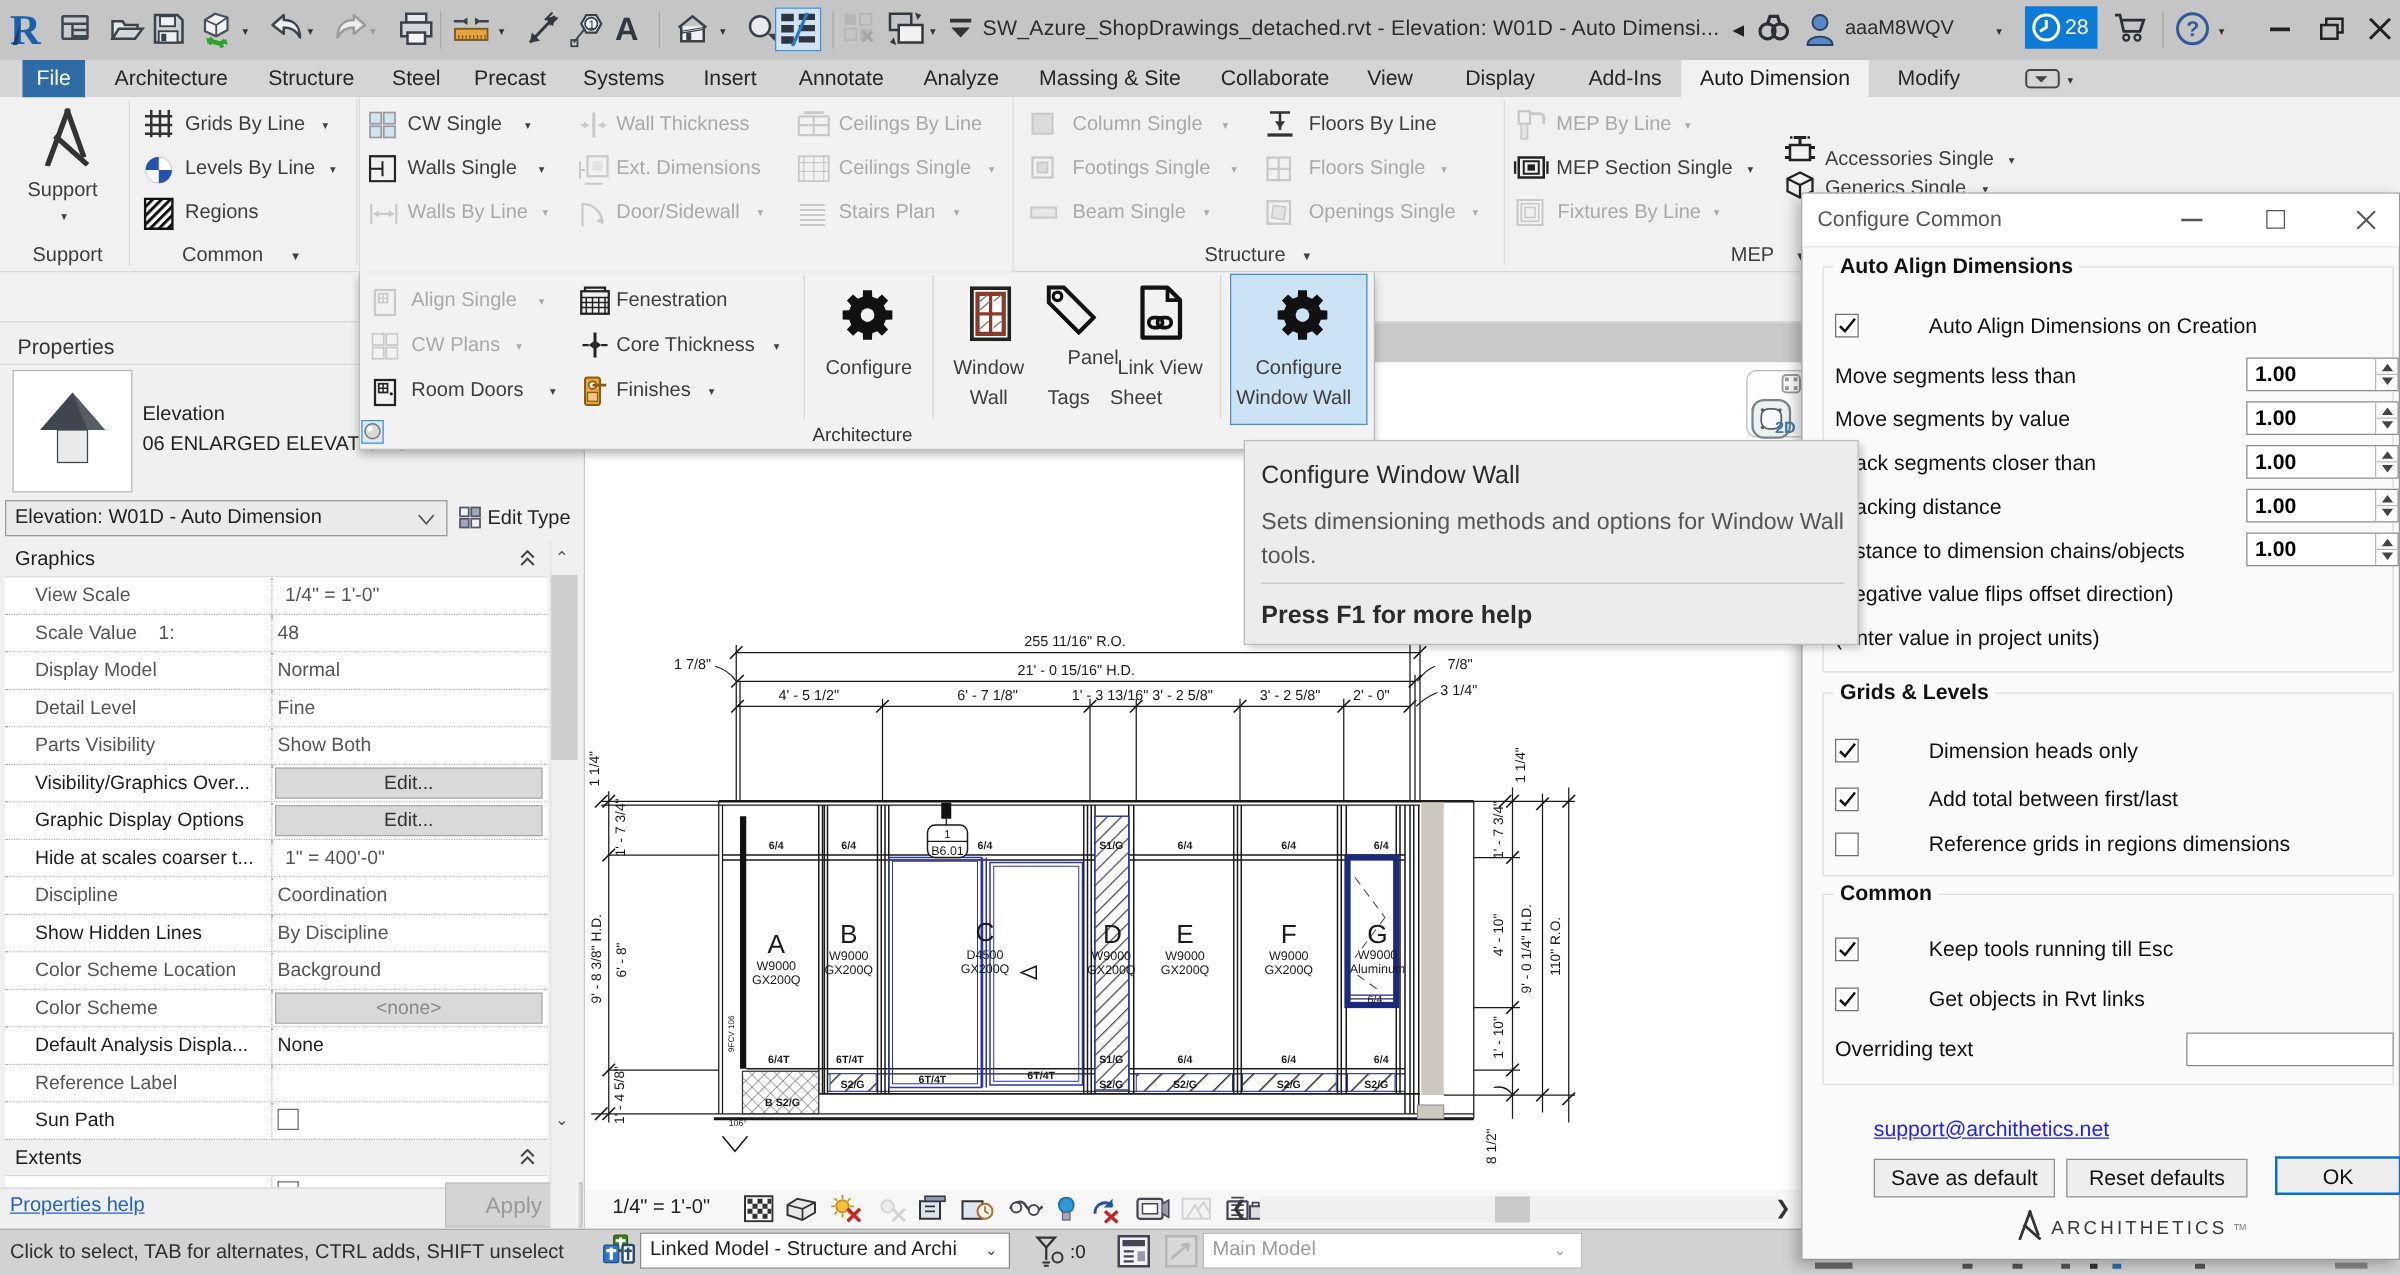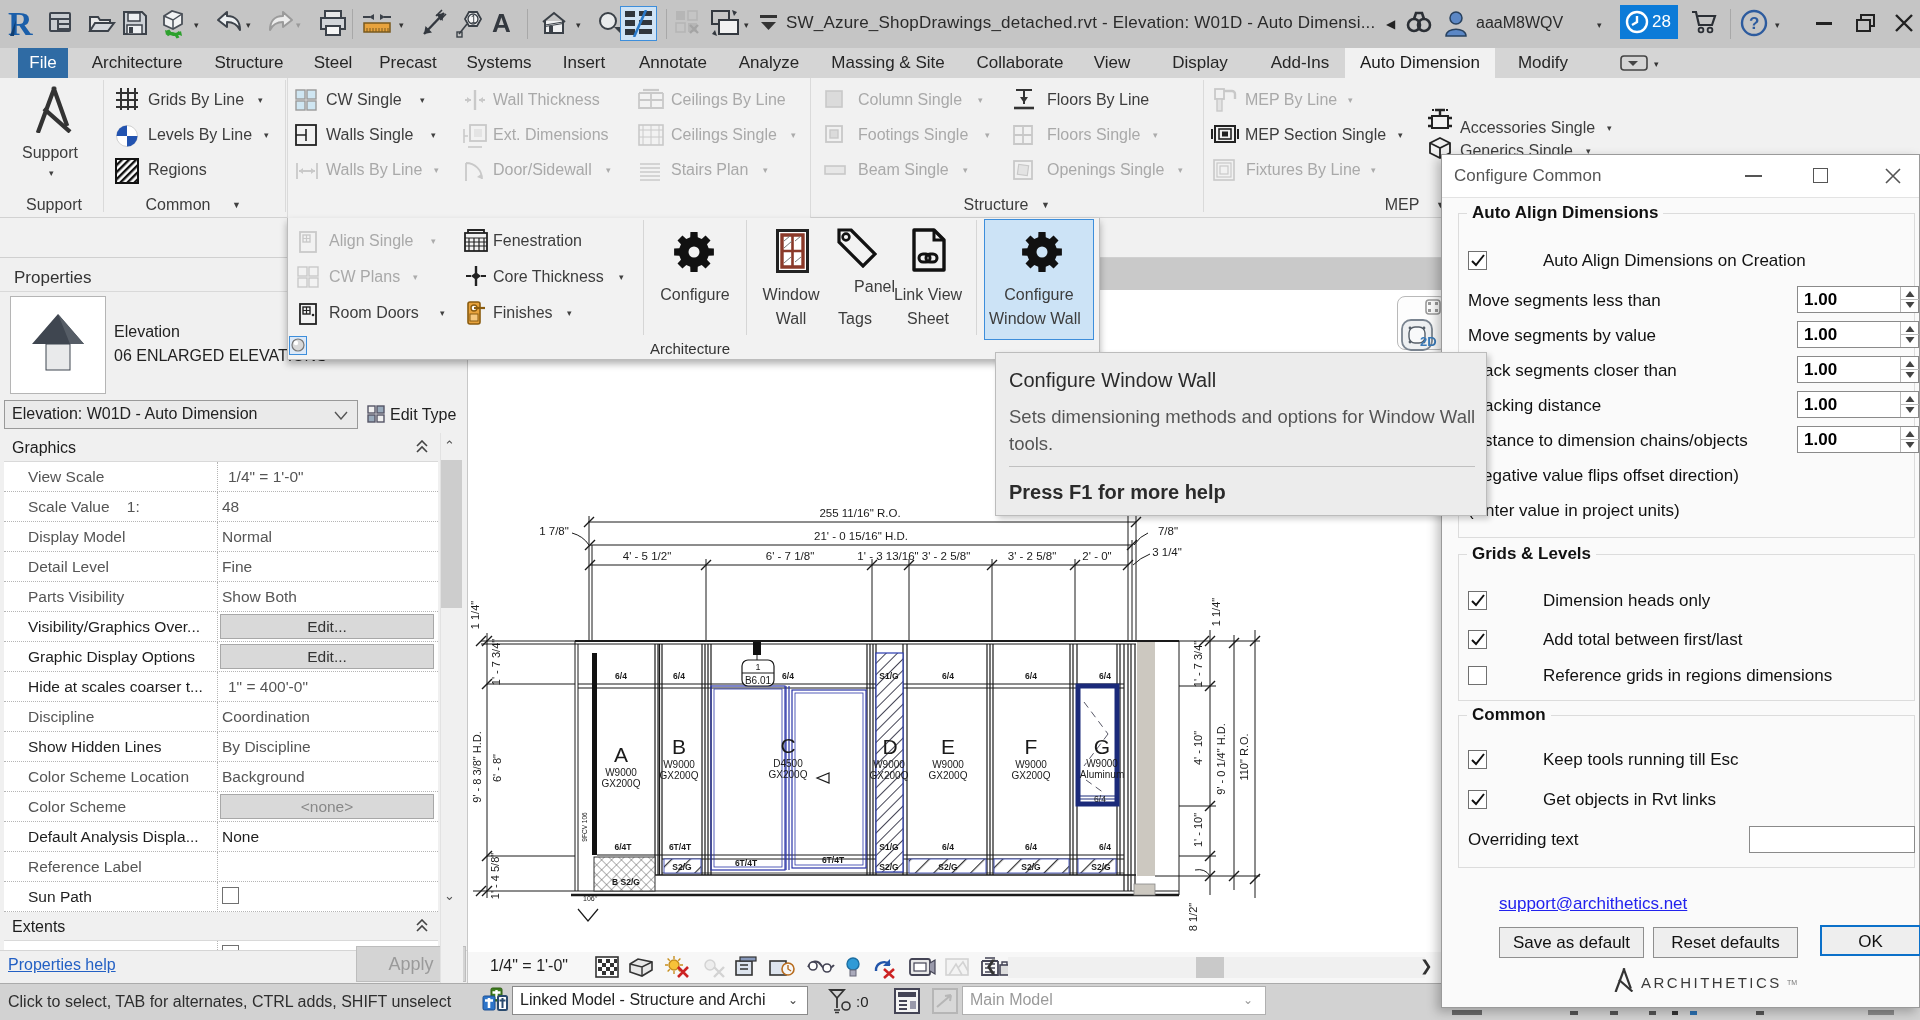--- a/index.html
+++ b/index.html
@@ -966,21 +966,21 @@
     <div class="rtxt" style="left:527px;top:92px;width:80px;text-align:center">Tags</div>
     <svg class="abs" style="left:622px;top:10px" width="38" height="44" viewBox="0 0 38 44">
       <path d="M4 42 V2 H24 L34 12 V42 Z" fill="none" stroke="#111" stroke-width="3.4" stroke-linejoin="round"></path>
       <path d="M24 2 V12 H34" fill="none" stroke="#111" stroke-width="3"></path>
       <g stroke="#111" stroke-width="3" fill="none">
         <rect x="9" y="26" width="11" height="8" rx="4"></rect>
         <rect x="16" y="26" width="11" height="8" rx="4"></rect>
       </g>
     </svg>
     <div class="rtxt" style="left:600px;top:68px;width:80px;text-align:center">Link View</div>
-    <div class="rtxt" style="left:600px;top:92px;width:80px;text-align:center">Sheet</div>
+    <div class="rtxt" style="left:600px;top:92px;width:80px;text-align:left">Sheet</div>
     <div class="abs" style="left:696px;top:1px;width:110px;height:121px;background:#cce3f6;border:1.5px solid #3d8edb"></div>
     <svg class="abs" style="left:732px;top:12px" width="44" height="44" viewBox="0 0 48 48">
       <path d="M40.0 19.9 L45.7 20.1 L45.7 27.9 L40.0 28.1 L38.2 32.4 L42.0 36.6 L36.6 42.0 L32.4 38.2 L28.1 40.0 L27.9 45.7 L20.1 45.7 L19.9 40.0 L15.6 38.2 L11.4 42.0 L6.0 36.6 L9.8 32.4 L8.0 28.1 L2.3 27.9 L2.3 20.1 L8.0 19.9 L9.8 15.6 L6.0 11.4 L11.4 6.0 L15.6 9.8 L19.9 8.0 L20.1 2.3 L27.9 2.3 L28.1 8.0 L32.4 9.8 L36.6 6.0 L42.0 11.4 L38.2 15.6 Z" fill="#111"></path>
       <circle cx="24" cy="24" r="6" fill="#cce3f6"></circle>
     </svg>
     <div class="rtxt" style="left:711px;top:68px;width:80px;text-align:center">Configure</div>
     <div class="rtxt" style="left:701px;top:92px;width:100px;text-align:left">Window Wall</div>
     <div class="abs" style="left:1px;top:118px;width:18px;height:19px;background:#dce9f8;border:1px solid #3d8edb"></div>
     <svg class="abs" style="left:3px;top:120px" width="14" height="14" viewBox="0 0 14 14">
       <circle cx="7" cy="7" r="6" fill="#d8d8d8" stroke="#777" stroke-width="1.2"></circle>

